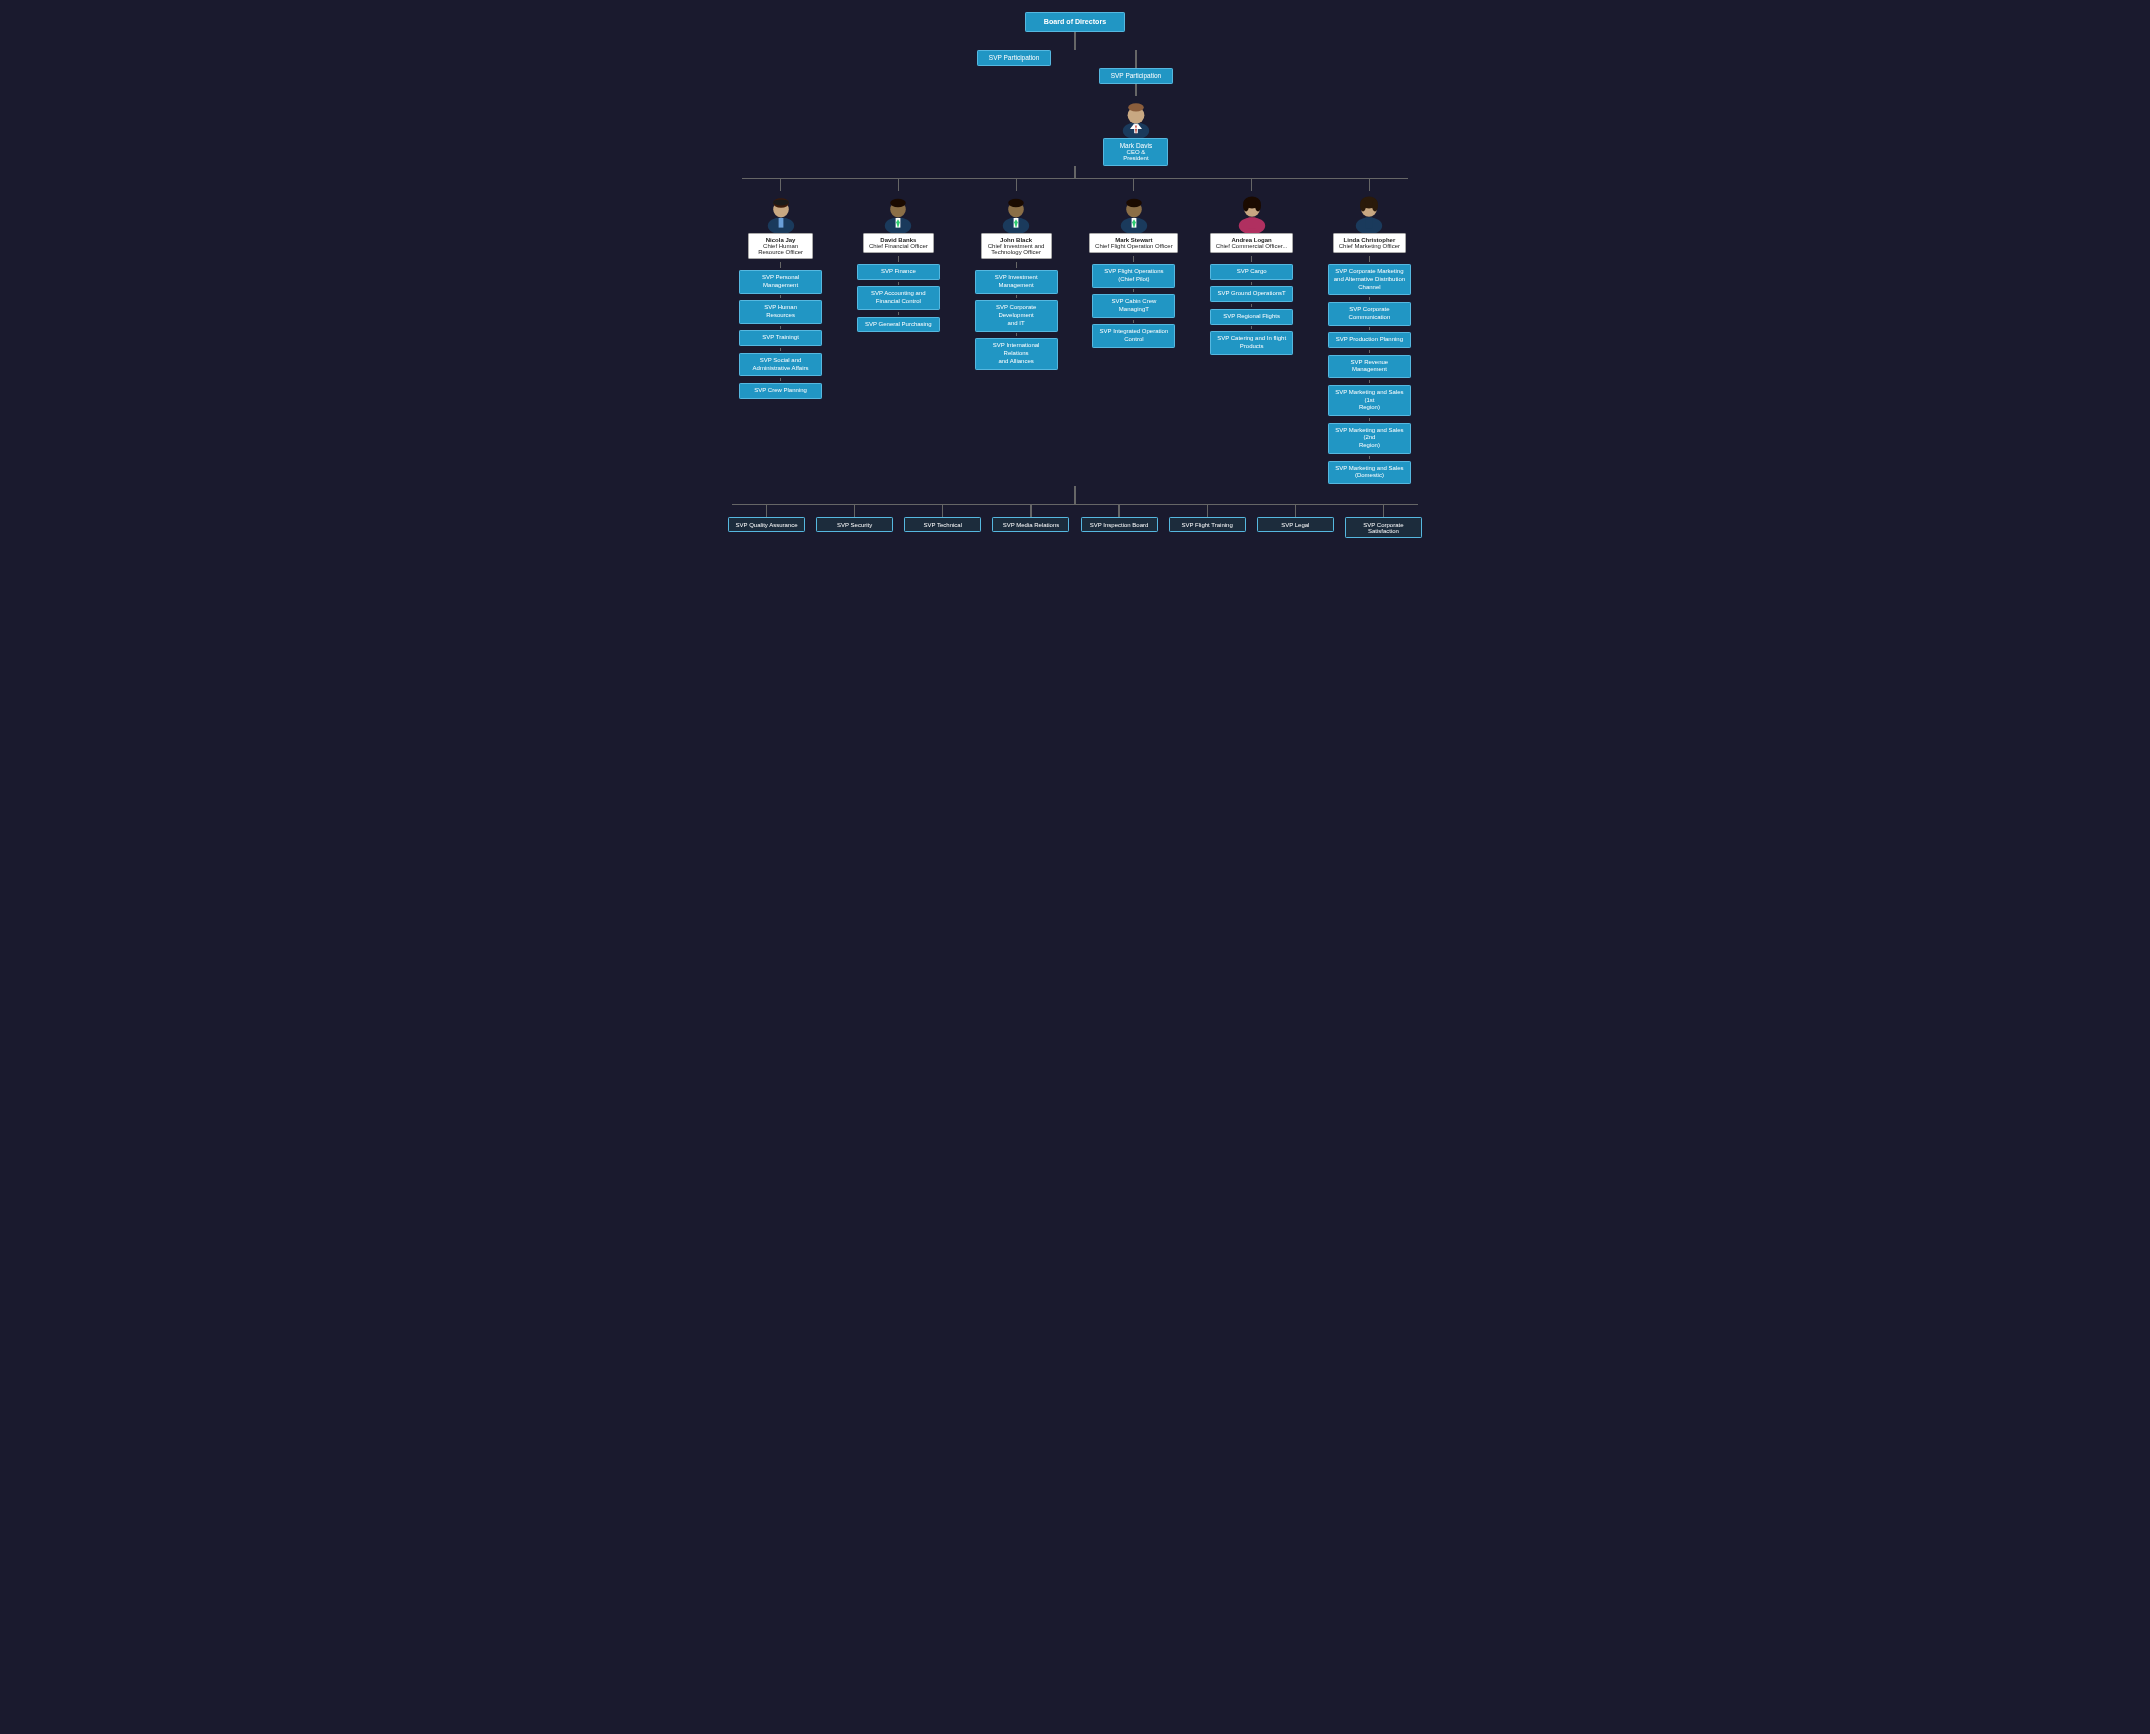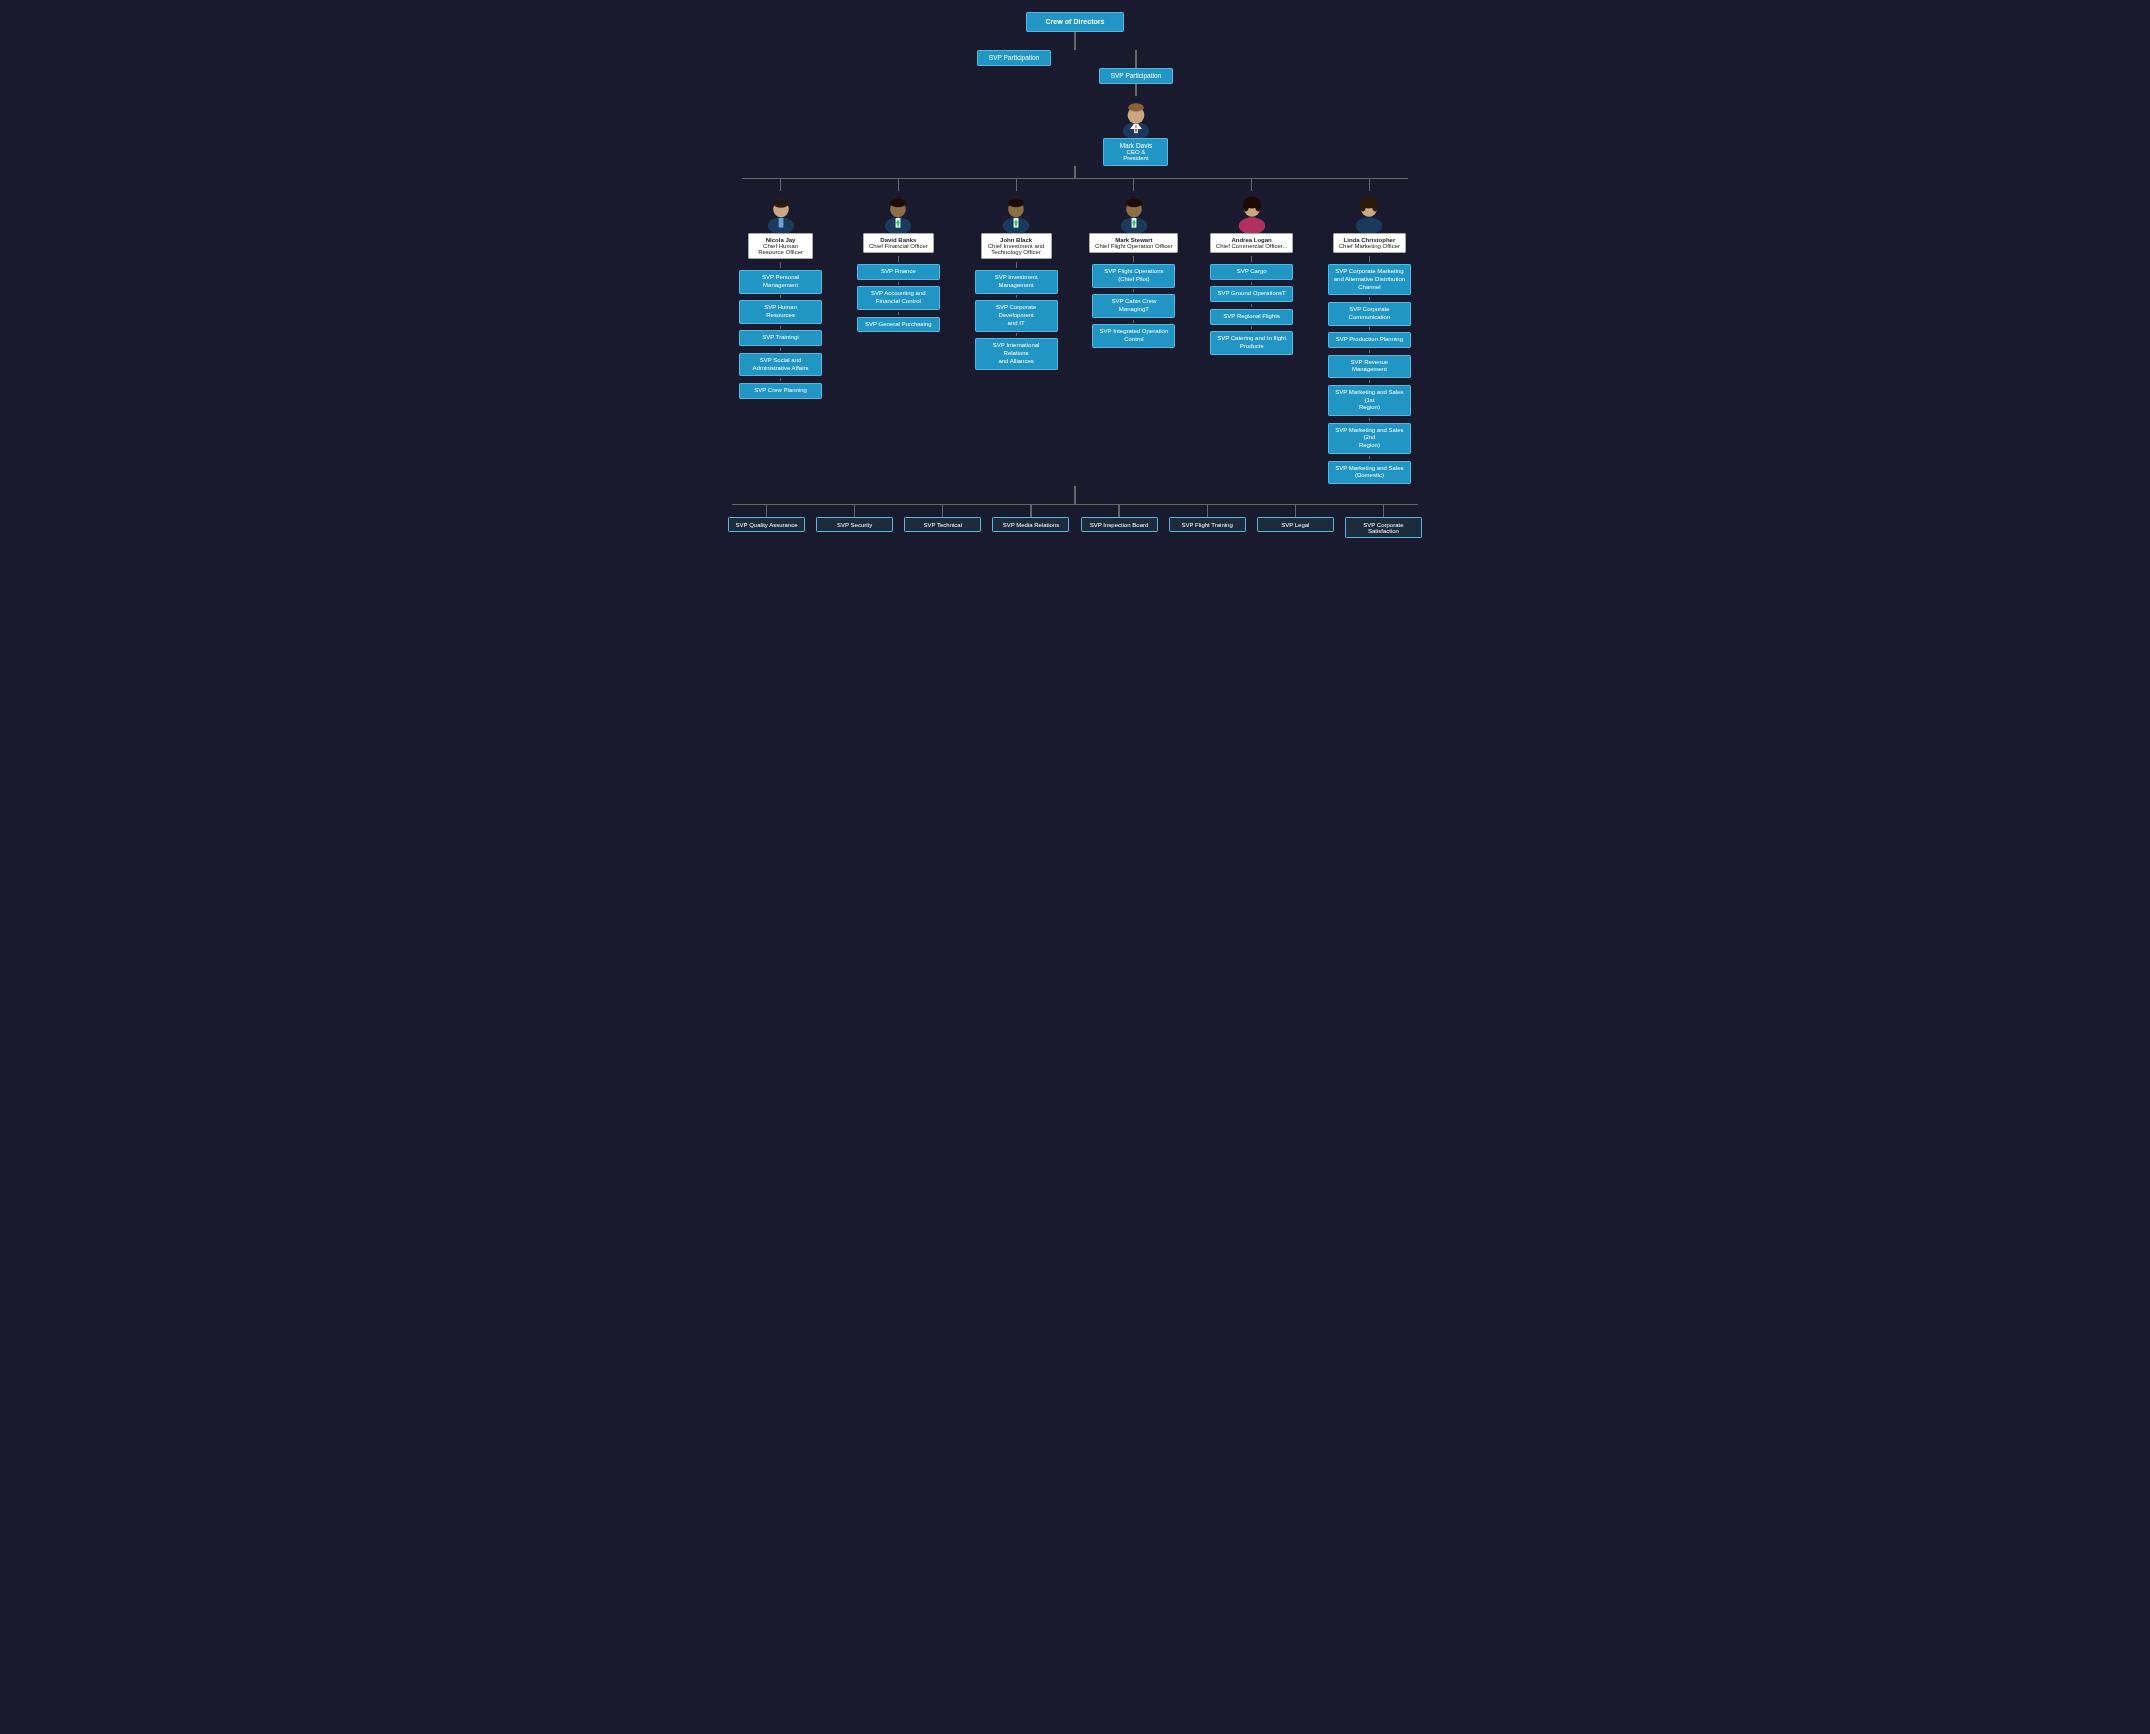--- a/index.html
+++ b/index.html
@@ -52,21 +52,21 @@
       margin: 1.8px 0;
     }
 
   </style>
 </head>
 <body>
 
 <div class="org-chart">
 
   <div class="level-top" style="margin-bottom:0;">
-    <div style="background:#2196c4;color:#fff;border:0.9px solid #56b8e0;border-radius:1.2px;padding:4.8px 18px;font-size:7.1px;font-weight:bold;text-align:center;display:inline-block;">Crew of Directors</div>
+    <div style="background:#2196c4;color:#fff;border:0.9px solid #56b8e0;border-radius:1.2px;padding:4.8px 18px;font-size:7.1px;font-weight:bold;text-align:center;display:inline-block;">Board of Directors</div>
 
     <div style="width:1.2px;height:18px;background:#666;margin:0 auto;"></div>
 
     <div style="display:flex;flex-direction:row;align-items:flex-start;justify-content:center;width:100%;">
       <div style="display:flex;flex-direction:column;align-items:center;margin-right:48px;">
         <div style="background:#2196c4;color:#fff;border:0.9px solid #56b8e0;border-radius:1.2px;padding:3.6px 10.7px;font-size:6.5px;text-align:center;display:inline-block;">SVP Participation</div>
       </div>
 
       <div style="display:flex;flex-direction:column;align-items:center;">
 

